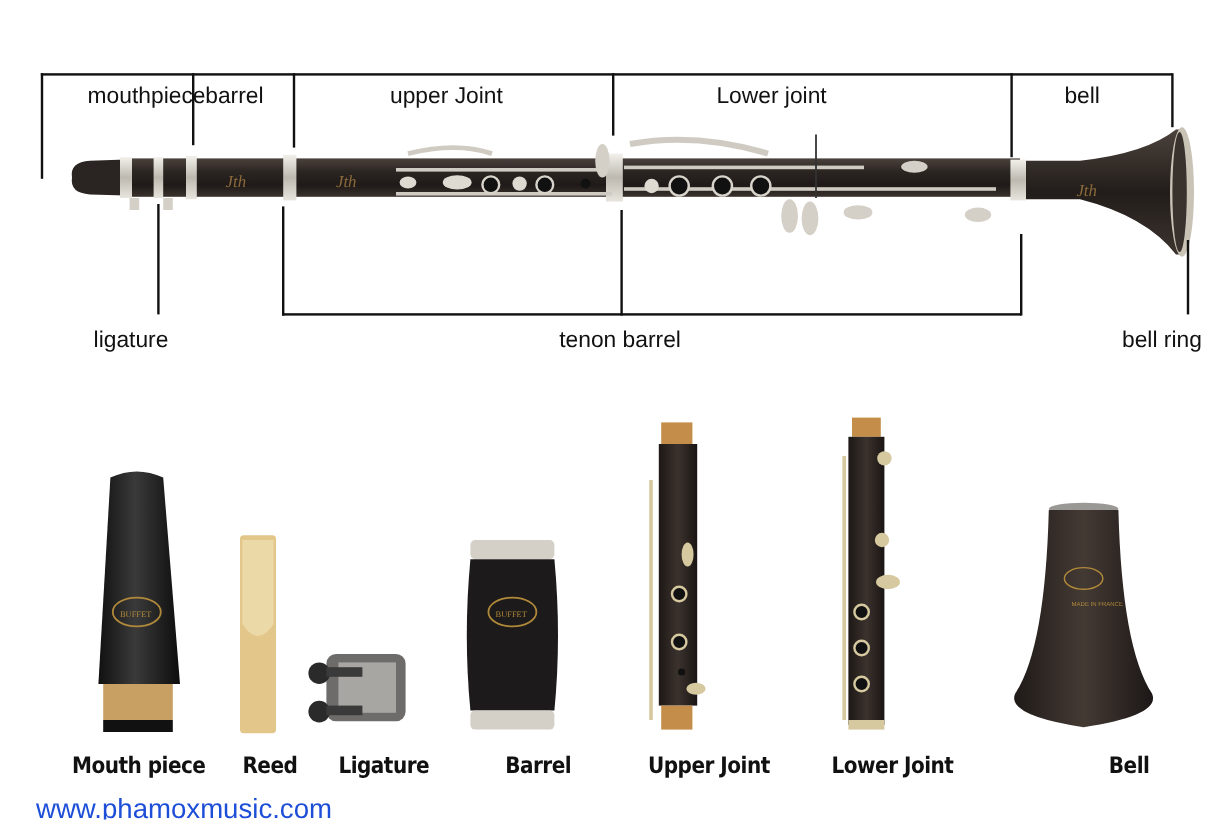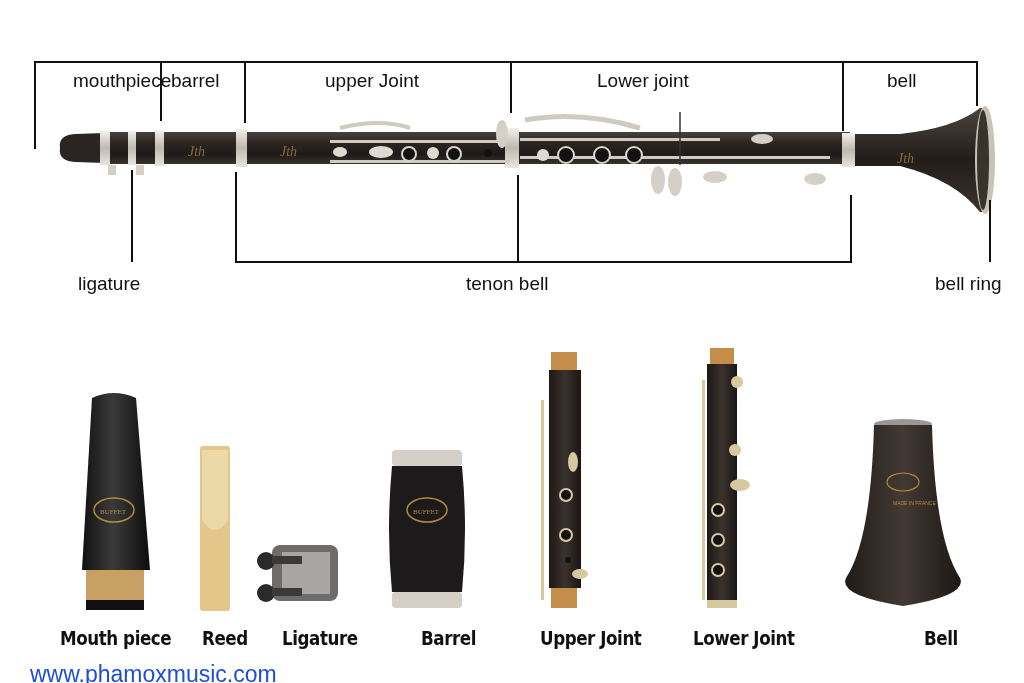--- a/index.html
+++ b/index.html
@@ -100,21 +100,21 @@
   </svg>
 
   <div class="line" style="left:131px;top:170px;width:2px;height:92px;"></div>
   <div class="line" style="left:235px;top:261px;width:616px;height:2px;"></div>
   <div class="line" style="left:235px;top:172px;width:2px;height:91px;"></div>
   <div class="line" style="left:517px;top:175px;width:2px;height:88px;"></div>
   <div class="line" style="left:850px;top:195px;width:2px;height:68px;"></div>
   <div class="line" style="left:989px;top:200px;width:2px;height:62px;"></div>
 
   <div class="bot-label" style="left:78px;">ligature</div>
-  <div class="bot-label" style="left:466px;">tenon bell</div>
+  <div class="bot-label" style="left:466px;">tenon barrel</div>
   <div class="bot-label" style="left:935px;">bell ring</div>
 </div>
 
 <div>
   <svg style="left:0;top:0;" width="1024" height="620" viewBox="0 0 1024 620">
     <defs>
       <linearGradient id="mpgrad" x1="0" y1="0" x2="1" y2="0">
         <stop offset="0" stop-color="#111"></stop>
         <stop offset="0.45" stop-color="#3a3a3a"></stop>
         <stop offset="1" stop-color="#0d0d0d"></stop>

